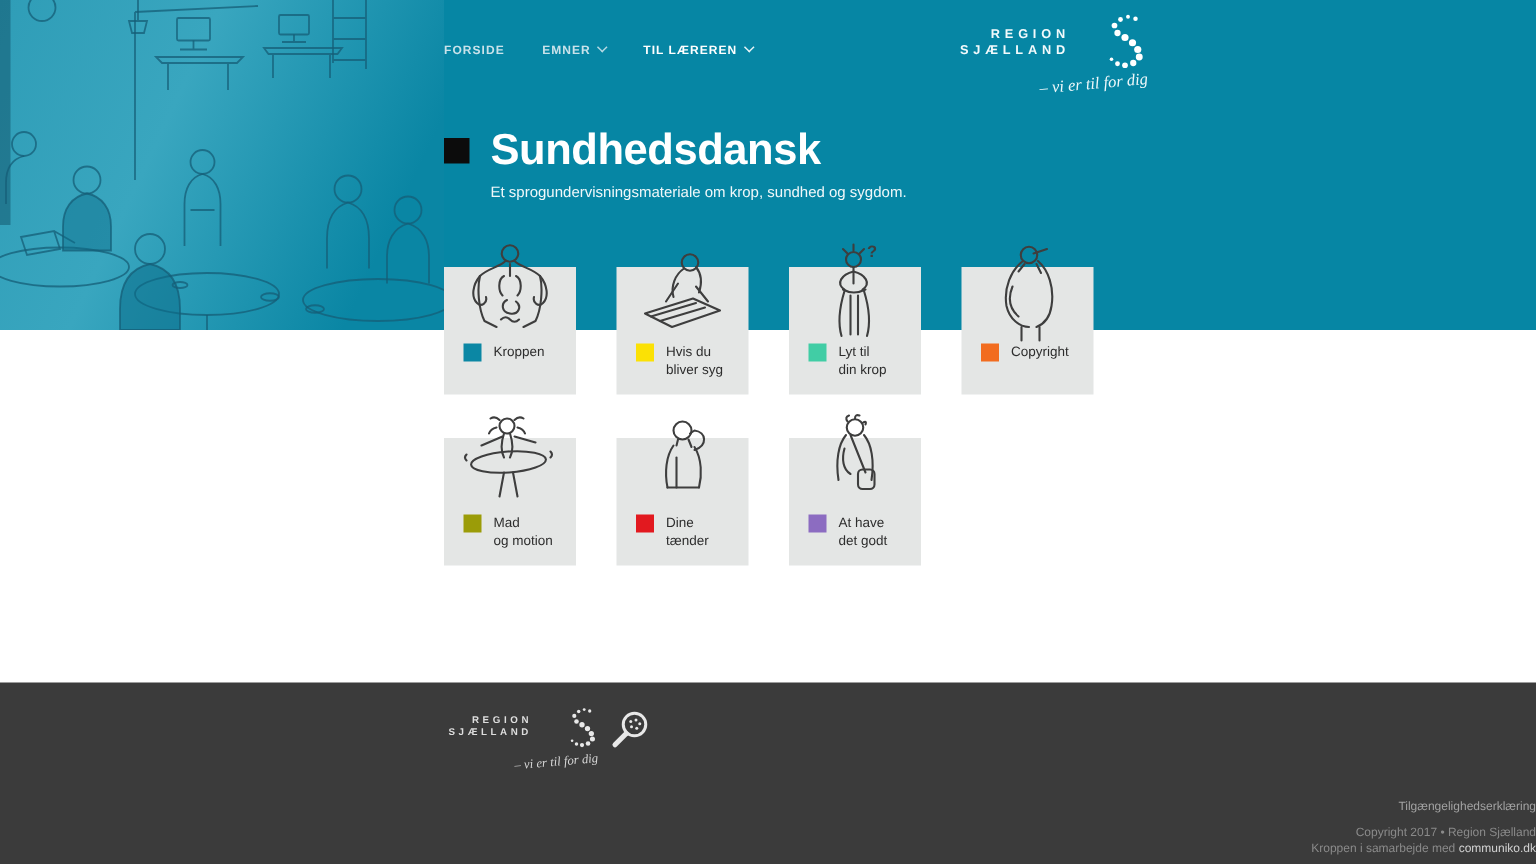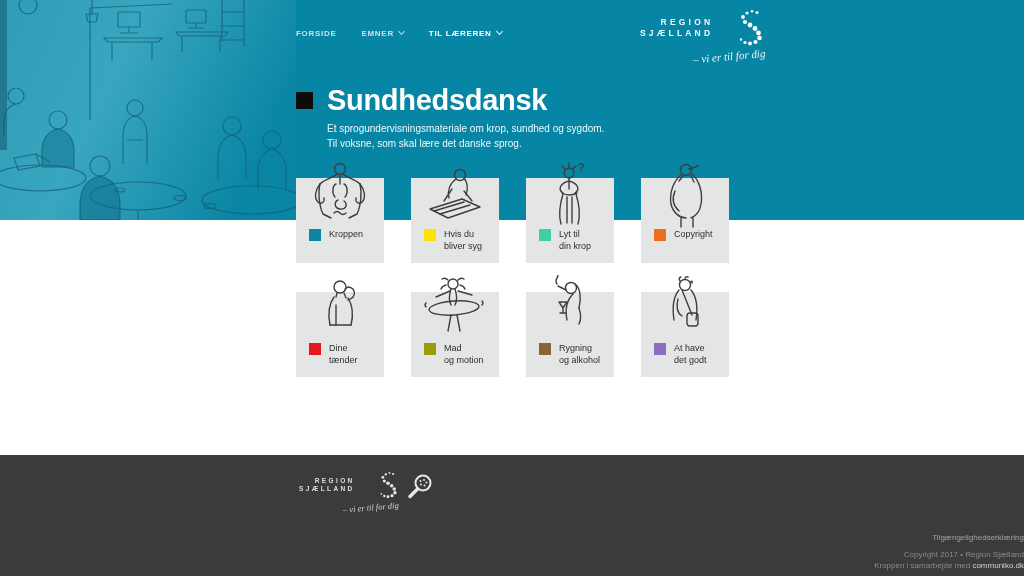--- a/index.html
+++ b/index.html
@@ -142,21 +142,20 @@
       <div class="logo-tagline">– vi er til for dig</div>
     </div>
 
     <div class="hero-block">
       <div class="hero-title-row">
         <div class="hero-square" style="background: rgb(12, 12, 12);"></div>
         <h1 class="hero-title">Sundhedsdansk</h1>
       </div>
       <div class="hero-sub">
         <div>Et sprogundervisningsmateriale om krop, sundhed og sygdom.</div>
-        <div>Til voksne, som skal lære det danske sprog.</div>
       </div>
     </div>
   </div>
 
   <div class="cards-row row1">
 
     <div class="card">
       <div class="card-illustration">
         <svg width="62" height="68" viewBox="0 0 62 68">
           <circle cx="31" cy="8" r="5.5"></circle>
@@ -234,40 +233,20 @@
           <span>Copyright</span>
         </div>
       </div>
     </div>
   </div>
 
   <div class="cards-row row2">
 
     <div class="card">
       <div class="card-illustration">
-        <svg width="60" height="68" viewBox="0 0 60 68">
-          <circle cx="30" cy="12" r="6"></circle>
-          <path d="M27,18 L26,22 M34,18 L36,23"></path>
-          <path d="M24,22 C19,29 18,40 20,50 M38,23 C43,31 43,42 41,50"></path>
-          <path d="M20,50 L41,50"></path>
-          <path d="M38,25 C47,22 46,13 38,12 L35,14"></path>
-          <path d="M26,30 C26,38 26,45 26,50"></path>
-        </svg>
-      </div>
-      <div class="card-label">
-        <div class="square" style="background: rgb(226, 25, 31);"></div>
-        <div class="label-text">
-          <span>Dine</span>
-            <span>tænder</span>
-        </div>
-      </div>
-    </div>
-
-    <div class="card">
-      <div class="card-illustration">
         <svg width="70" height="68" viewBox="0 0 70 68">
           <circle cx="33" cy="9" r="5"></circle>
           <path d="M28,5 q-3,-3 -6,-1 M38,5 q3,-3 6,-1 M26,10 q-4,1 -5,4 M40,10 q4,1 5,4"></path>
           <path d="M31,14 C29,20 29,26 31,30 M35,14 C37,20 37,26 35,30"></path>
           <ellipse cx="34" cy="33" rx="25" ry="7" transform="rotate(-4 34 33)"></ellipse>
           <path d="M30,16 L16,22 M38,16 L52,20"></path>
           <path d="M31,40 L28,56 M37,40 L40,56"></path>
           <path d="M6,28 q-2,2 0,4 M62,26 q2,2 0,4"></path>
         </svg>
       </div>
@@ -276,36 +255,37 @@
         <div class="label-text">
           <span>Mad</span>
             <span>og motion</span>
         </div>
       </div>
     </div>
 
     <div class="card">
       <div class="card-illustration">
         <svg width="60" height="68" viewBox="0 0 60 68">
-          <circle cx="31" cy="13" r="5.5"></circle>
-          <path d="M35,9 C41,13 41,25 39,33"></path>
-          <path d="M26,15 L18,11"></path>
-          <path d="M17,9 q-2,-3 0,-6 q2,-3 0,-5"></path>
-          <path d="M33,19 C27,25 25,35 27,45 M39,33 C41,39 41,45 39,49"></path>
-          <path d="M19,27 l8,0 l-4,6 z M23,33 l0,5 M20,38 l6,0"></path>
-        </svg>
-      </div>
-      <div class="card-label">
-        <div class="square" style="background: rgb(138, 101, 52);"></div>
-        <div class="label-text">
-          <span>Rygning</span>
-            <span>og alkohol</span>
-        </div>
-      </div>
-    </div>
+          <circle cx="30" cy="12" r="6"></circle>
+          <path d="M27,18 L26,22 M34,18 L36,23"></path>
+          <path d="M24,22 C19,29 18,40 20,50 M38,23 C43,31 43,42 41,50"></path>
+          <path d="M20,50 L41,50"></path>
+          <path d="M38,25 C47,22 46,13 38,12 L35,14"></path>
+          <path d="M26,30 C26,38 26,45 26,50"></path>
+        </svg>
+      </div>
+      <div class="card-label">
+        <div class="square" style="background: rgb(226, 25, 31);"></div>
+        <div class="label-text">
+          <span>Dine</span>
+            <span>tænder</span>
+        </div>
+      </div>
+    </div>
+
 
     <div class="card">
       <div class="card-illustration">
         <svg width="60" height="70" viewBox="0 0 60 70">
           <circle cx="30" cy="10" r="5.5"></circle>
           <path d="M25,6 q-2,-3 1,-4 M30,4 q0,-3 3,-2 M35,7 q3,-2 2,1"></path>
           <path d="M24,15 C19,21 17,32 19,45 M36,15 C41,21 43,32 41,45"></path>
           <path d="M27,15 L37,40"></path>
           <rect x="32" y="38" width="11" height="13" rx="3"></rect>
           <path d="M23,24 C21,31 22,38 27,41"></path>

